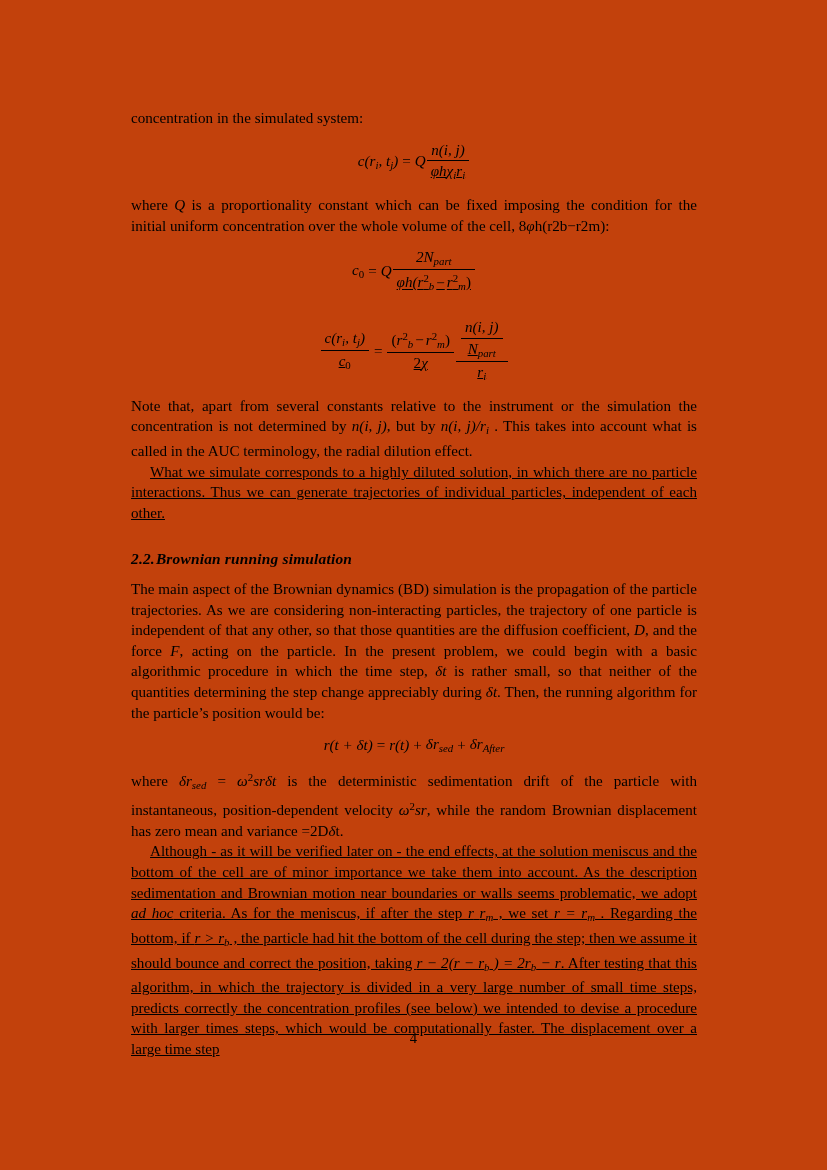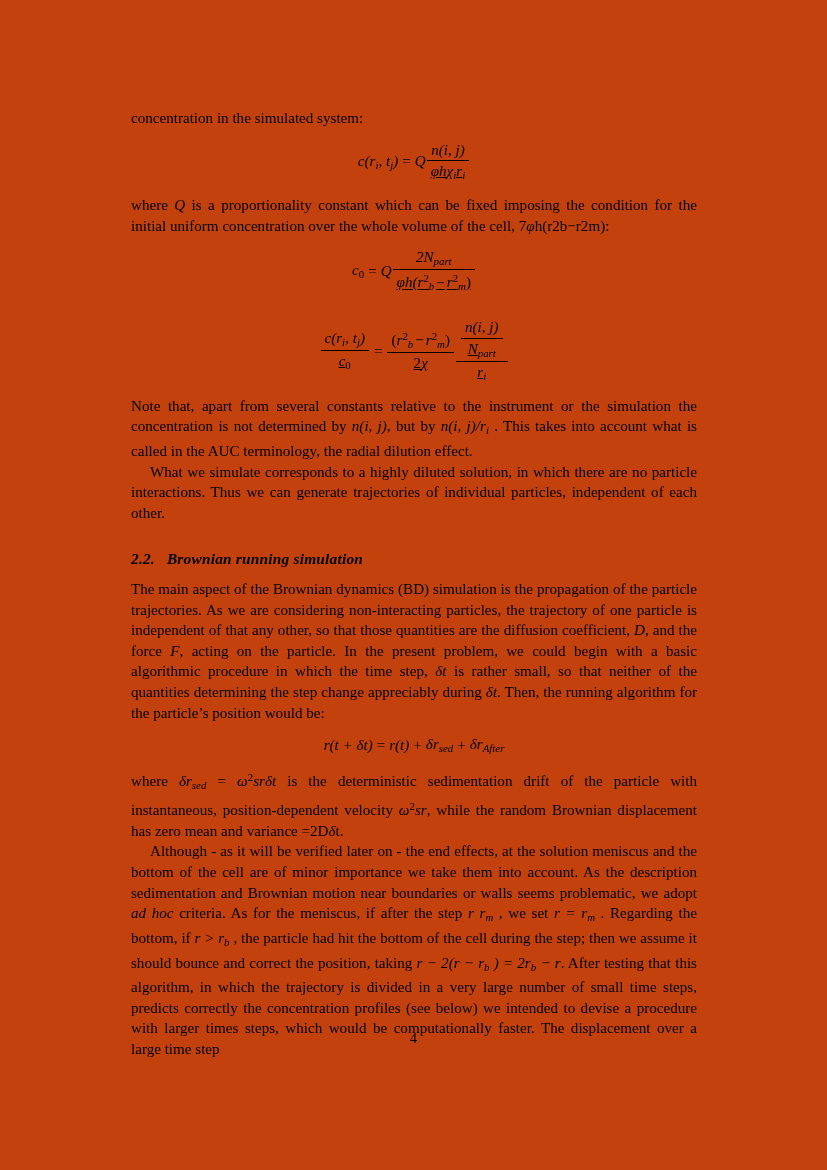--- a/index.html
+++ b/index.html
@@ -29,21 +29,21 @@
     width: 566px;
   }
   p.para {
     margin: 0;
     font-size: 15.1px;
     line-height: 20.6px;
     text-align: justify;
     text-justify: inter-word;
     hyphens: manual;
   }
-  p.para.indent { text-indent: 19px; }
+  p.para.indent { text-indent: 19px; text-decoration: underline; }
 
   .eq {
     margin: 0;
     text-align: center;
     font-size: 15.1px;
   }
 
   
   .mi { font-style: italic; font-family: "Liberation Serif", serif; }
   .mup { font-style: normal; }
@@ -88,21 +88,21 @@
   }
 
   h3.section {
     margin: 0;
     font-size: 15.4px;
     font-weight: bold;
     font-style: italic;
     line-height: 20.6px;
     letter-spacing: 0.2px;
   }
-  .sec-num { margin-right: 12px; }
+  .sec-num { margin-right: 1px; }
 
   .folio {
     position: absolute;
     left: 0;
     top: 1030px;
     width: 827px;
     text-align: center;
     font-size: 14.6px;
   }
   .spacer-sm { height: 9px; }
@@ -125,21 +125,21 @@
         <span class="mi">Q</span>
         <span class="frac">
           <span class="num mi">n(i, j)</span>
           <span class="den"><span class="mi">φ</span><span class="mi">h</span><span class="mi">χ</span><span class="sub">i</span><span class="mi">r</span><span class="sub">i</span></span>
         </span>
       </span>
     </div>
 
     <div class="spacer-md"></div>
 
-    <p class="para"><span>where </span><span class="mi">Q</span><span> is a proportionality constant which can be fixed imposing the condition for the initial uniform concentration over the whole volume of the cell, 7</span><span class="mi">φ</span><span>h(r2b−r2m):</span></p>
+    <p class="para"><span>where </span><span class="mi">Q</span><span> is a proportionality constant which can be fixed imposing the condition for the initial uniform concentration over the whole volume of the cell, 8</span><span class="mi">φ</span><span>h(r2b−r2m):</span></p>
 
     <div class="spacer-md"></div>
 
     <div class="eq">
       <span class="eqline">
         <span class="mi"><span>c</span><span class="sub-up">0</span></span>
         <span class="op">=</span>
         <span class="mi">Q</span>
         <span class="frac">
           <span class="num"><span class="mi">2N</span><span class="sub">part</span></span>

